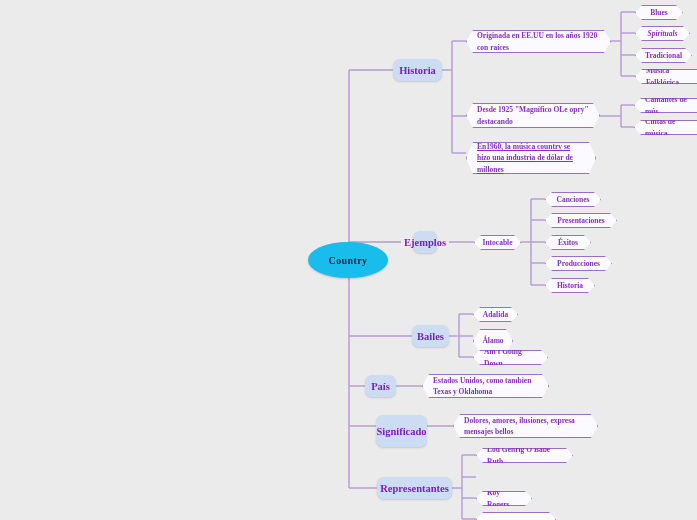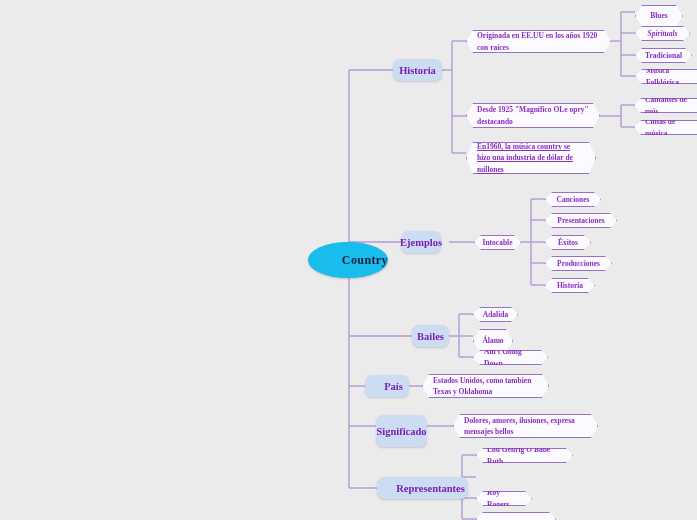--- a/index.html
+++ b/index.html
@@ -8,26 +8,26 @@
     background:#ebebeb;
     font-family:"Liberation Serif", serif;
     overflow:hidden;
   }
   #canvas{position:relative;width:697px;height:520px;overflow:hidden;}
   svg.links{position:absolute;left:0;top:0;width:697px;height:520px;pointer-events:none;}
 
   
   .root{
     position:absolute;
-    display:flex;align-items:center;justify-content:flex-end;
+    display:flex;align-items:center;justify-content:center;
     background:#18bdeb;
     border-radius:50%;
     color:#1d1d3a;
     font-weight:bold;
-    font-size:12px;
+    font-size:10px;
     letter-spacing:.4px;
     box-shadow:0 1px 2px rgba(0,0,0,.18);
   }
 
   
   .branch{
     position:absolute;
     display:flex;align-items:center;justify-content:center;
     background:#ccdcf3;
     border-radius:7px;
@@ -122,53 +122,53 @@
   </svg>
 
   <div class="root" style="left:308px;top:242px;width:80px;height:36px;">
     <span>Country</span>
   </div>
 
   <div class="branch" style="left:393px;top:59px;width:49px;height:22px;">
     <span>Historia</span>
   </div>
 
-  <div class="branch" style="left:401px;top:231px;width:40px;height:22px;">
+  <div class="branch" style="left:413px;top:231px;width:24px;height:22px;">
     <span>Ejemplos</span>
   </div>
 
   <div class="branch" style="left:412px;top:325px;width:37px;height:22px;">
     <span>Bailes</span>
   </div>
 
-  <div class="branch" style="left:365px;top:375px;width:31px;height:22px;padding-left:13px;">
+  <div class="branch" style="left:365px;top:375px;width:31px;height:22px;">
     <span>País</span>
   </div>
 
   <div class="branch" style="left:376px;top:415px;width:51px;height:32px;">
     <span>Significado</span>
   </div>
 
-  <div class="branch" style="left:377px;top:477px;width:75px;height:22px;padding-left:16px;">
+  <div class="branch" style="left:377px;top:477px;width:75px;height:22px;">
     <span>Representantes</span>
   </div>
 
   <div class="leaf" style="left:466px;top:30px;width:145px;height:23px;">
     <span>Originada en EE.UU en los años 1920 con raíces</span>
   </div>
 
   <div class="leaf" style="left:466px;top:103px;width:134px;height:25px;">
     <span>Desde 1925 "Magnífico OLe opry" destacando</span>
   </div>
 
   <div class="leaf" style="left:466px;top:142px;width:130px;height:32px;text-decoration:underline;">
     <span>En1960, la música country se hizo una industria de dólar de millones</span>
   </div>
 
-  <div class="leaf center" style="left:635px;top:5px;width:48px;height:22px;">
+  <div class="leaf center" style="left:635px;top:5px;width:48px;height:15px;">
     <span>Blues</span>
   </div>
   <div class="leaf center" style="left:635px;top:26px;width:55px;height:15px;font-style:italic;">
     <span>Spirituals</span>
   </div>
   <div class="leaf center" style="left:635px;top:48px;width:57px;height:15px;">
     <span>Tradicional</span>
   </div>
   <div class="leaf center" style="left:635px;top:69px;width:75px;height:15px;">
     <span>Música Folklórica</span>

